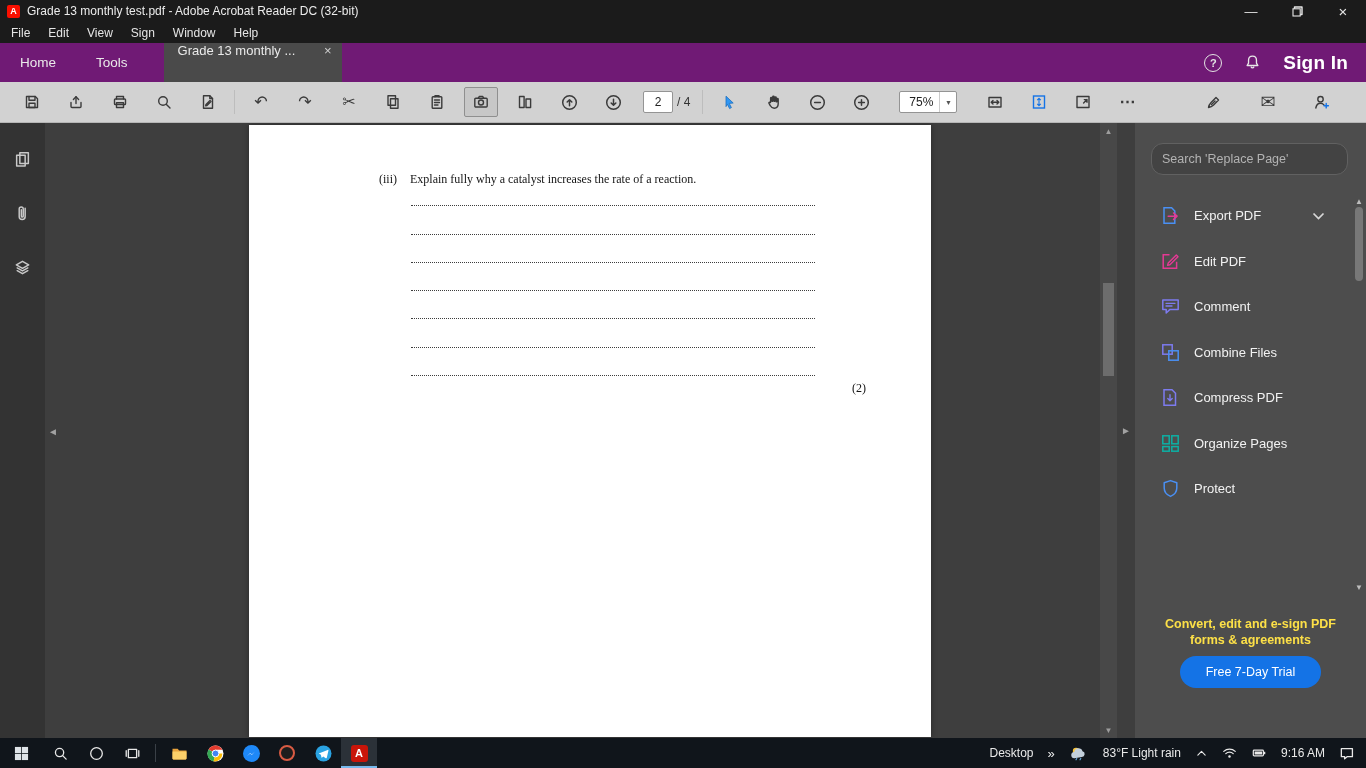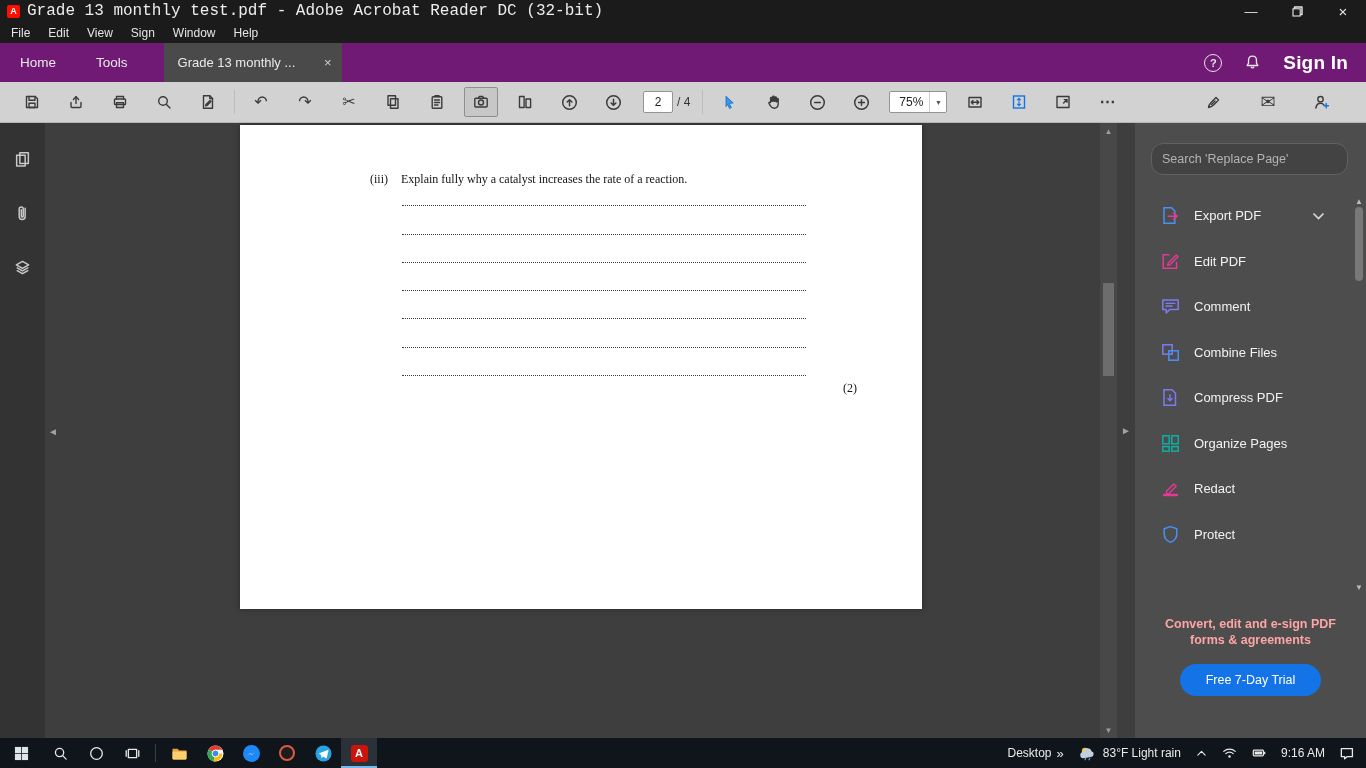--- a/index.html
+++ b/index.html
@@ -6,56 +6,56 @@
   html,body{width:1366px;height:768px;overflow:hidden;}
   body{font-family:"Liberation Sans",sans-serif;background:#3e3e3e;position:relative;font-size:12px;}
   svg{display:block;}
   .ink{stroke:#3b3b3b;fill:none;stroke-width:1.4;stroke-linecap:round;stroke-linejoin:round;}
   .lite{stroke:#c9c9c9;fill:none;stroke-width:1.4;stroke-linecap:round;stroke-linejoin:round;}
   .wht{stroke:#e8e8e8;fill:none;stroke-width:1.4;stroke-linecap:round;stroke-linejoin:round;}
 
   
   .titlebar{position:absolute;top:0;left:0;width:100%;height:22px;background:#1b1b1b;display:flex;align-items:center;z-index:30;}
   .adobe-badge{width:13px;height:13px;margin:0 7px;background:#fa0f00;border-radius:2px;color:#fff;font-size:9px;font-weight:bold;display:flex;align-items:center;justify-content:center;line-height:1;flex:none;}
-  .title-text{color:#ececec;font-size:16px;white-space:nowrap;font-family:Liberation Mono, monospace;}
+  .title-text{color:#ececec;font-size:12px;white-space:nowrap;}
   .win-controls{margin-left:auto;display:flex;height:100%;}
   .win-btn{width:46px;height:100%;display:flex;align-items:center;justify-content:center;color:#e6e6e6;font-size:13px;cursor:default;}
 
   
   .menubar{position:absolute;top:22px;left:0;width:100%;height:21px;background:#1b1b1b;display:flex;align-items:center;padding-left:2px;z-index:29;}
   .menu-item{color:#e6e6e6;font-size:12px;padding:0 9px;height:100%;display:flex;align-items:center;cursor:default;}
 
   
   .tabbar{position:absolute;top:43px;left:0;width:100%;height:39px;background:#701a75;display:flex;align-items:stretch;z-index:28;}
   .nav-tab{color:#eaeaea;font-size:13.5px;padding:0 20px;display:flex;align-items:center;cursor:default;}
-  .doc-tab{margin-left:16px;width:178px;background:#4a4a4a;color:#eaeaea;font-size:13px;display:flex;align-items:center;padding:0 10px 0 14px;}
+  .doc-tab{margin-left:16px;width:178px;background:#4a4a4a;color:#eaeaea;font-size:13px;display:flex;align-items:flex-start;padding:0 10px 0 14px;}
   .doc-tab .close-x{margin-left:auto;font-size:13px;color:#cfcfcf;}
   .tabbar-right{margin-left:auto;display:flex;align-items:center;gap:22px;padding-right:18px;}
   .help-circle{width:18px;height:18px;border:1.5px solid #e3e3e3;border-radius:50%;color:#e3e3e3;font-size:11px;display:flex;align-items:center;justify-content:center;font-weight:bold;}
   .signin{color:#fff;font-size:19px;font-weight:600;letter-spacing:.2px;}
 
   
   .toolbar{position:absolute;top:82px;left:0;width:100%;height:41px;background:#d2d2d2;border-bottom:1px solid #b6b6b6;display:flex;align-items:center;padding:0 10px;z-index:27;}
   .tb-btn{width:34px;height:30px;display:flex;align-items:center;justify-content:center;margin:0 5px;border-radius:2px;color:#3b3b3b;flex:none;}
   .tb-btn.boxed{border:1px solid #8f8f8f;background:#c7c7c7;}
   .tb-glyph{font-size:16px;line-height:1;color:#3b3b3b;}
   .tb-sep{width:1px;height:24px;background:#bdbdbd;margin:0 4px;flex:none;}
   .page-box{width:30px;height:22px;background:#fff;border:1px solid #949494;border-radius:2px;text-align:center;font-size:12px;color:#222;margin:0 4px 0 8px;font-family:"Liberation Sans",sans-serif;}
   .page-total{font-size:12px;color:#333;margin-right:8px;white-space:nowrap;}
-  .zoom-box{height:22px;background:#fff;border:1px solid #949494;border-radius:2px;display:flex;align-items:center;margin:0 6px;flex:none;}
+  .zoom-box{height:22px;background:#fff;border:1px solid #949494;border-radius:2px;display:flex;align-items:center;margin:0 16px;flex:none;}
   .zoom-val{font-size:12px;color:#222;padding:0 6px 0 9px;min-width:38px;}
   .zoom-caret{width:17px;height:100%;display:flex;align-items:center;justify-content:center;border-left:1px solid #cccccc;color:#555;font-size:7px;}
   .toolbar-right{margin-left:auto;display:flex;align-items:center;gap:10px;padding-right:12px;}
 
   
   .content{position:absolute;top:123px;left:0;width:100%;height:615px;display:flex;}
   .left-rail{width:45px;background:#333333;display:flex;flex-direction:column;align-items:center;padding-top:22px;gap:26px;flex:none;}
   .rail-btn{width:28px;height:28px;display:flex;align-items:center;justify-content:center;}
   .doc-area{flex:1;position:relative;background:#3e3e3e;overflow:hidden;}
-  .pdf-page{position:absolute;left:195px;top:2px;width:682px;height:484px;background:#fff;font-family:"Liberation Serif",serif;color:#141414;box-shadow:0 0 6px rgba(0,0,0,.35);}
+  .pdf-page{position:absolute;left:204px;top:2px;width:682px;height:612px;background:#fff;font-family:"Liberation Serif",serif;color:#141414;box-shadow:0 0 6px rgba(0,0,0,.35);}
   .q-label{position:absolute;left:130px;top:47px;font-size:12px;}
   .q-text{position:absolute;left:161px;top:47px;font-size:12px;}
   .ans-line{position:absolute;left:162px;width:404px;height:0;border-bottom:1.6px dotted #3d3d3d;}
   .marks{position:absolute;left:603px;top:256px;font-size:12px;}
   .collapse-left{position:absolute;left:3px;top:50%;transform:translateY(-50%);color:#a2a2a2;font-size:10px;}
   .collapse-strip{position:absolute;right:0;top:0;width:18px;height:100%;display:flex;align-items:center;justify-content:center;}
   .collapse-right{color:#a2a2a2;font-size:10px;}
   .doc-scroll{position:absolute;right:18px;top:0;width:17px;height:100%;background:#484848;display:flex;flex-direction:column;align-items:center;justify-content:space-between;}
   .scroll-arrow{color:#9d9d9d;font-size:8px;height:16px;display:flex;align-items:center;}
   .doc-thumb{position:absolute;left:3px;top:160px;width:11px;height:93px;background:#6d6d6d;}
@@ -66,32 +66,32 @@
   .panel-search::placeholder{color:#b3b3b3;}
   .panel-tools{position:absolute;top:70px;left:0;width:217px;height:402px;overflow:hidden;}
   .tool-item{height:45.5px;display:flex;align-items:center;padding:0 27px 0 25px;cursor:default;}
   .tool-icon{width:21px;height:21px;margin-right:13px;flex:none;}
   .tool-label{color:#f2f2f2;font-size:13px;white-space:nowrap;}
   .tool-chevron{margin-left:auto;}
   .panel-scroll{position:absolute;top:70px;right:0;width:14px;height:402px;display:flex;flex-direction:column;align-items:center;justify-content:space-between;background:#4d4d4d;}
   .panel-scroll .scroll-arrow{color:#bdbdbd;}
   .panel-thumb{position:absolute;top:14px;left:3px;width:8px;height:74px;background:#787878;border-radius:4px;}
   .panel-promo{position:absolute;top:494px;left:0;width:100%;text-align:center;}
-  .promo-text{color:#fca5a5;font-size:12.5px;font-weight:bold;line-height:15.5px;}
-  .trial-btn{margin-top:16px;background:#1473e6;color:#fff;border:none;border-radius:17px;font-size:12.5px;padding:9px 26px;font-family:"Liberation Sans",sans-serif;cursor:pointer;}
+  .promo-text{color:#fde047;font-size:12.5px;font-weight:bold;line-height:15.5px;}
+  .trial-btn{margin-top:8px;background:#1473e6;color:#fff;border:none;border-radius:17px;font-size:12.5px;padding:9px 26px;font-family:"Liberation Sans",sans-serif;cursor:pointer;}
 
   
   .taskbar{position:absolute;bottom:0;left:0;width:100%;height:30px;background:#10151b;display:flex;align-items:stretch;z-index:40;}
   .tb-slot{width:36px;display:flex;align-items:center;justify-content:center;flex:none;cursor:default;}
   .tb-slot.start{width:42px;}
   .tb-slot.active-app{background:#2b3138;box-shadow:inset 0 -2px 0 #76b9ed;}
   .tb-divider{width:1px;background:#3a4047;margin:6px 5px;flex:none;}
   .tb-right{margin-left:auto;display:flex;align-items:center;height:100%;}
   .tb-text{color:#eaeaea;font-size:12px;white-space:nowrap;}
-  .tray-item{display:flex;align-items:center;justify-content:center;padding:0 7px;height:100%;gap:5px;}
+  .tray-item{display:flex;align-items:center;justify-content:center;padding:0 7px;height:100%;gap:14px;}
   .acrobat-app{width:17px;height:17px;background:#c9150a;border-radius:3px;color:#fff;font-weight:bold;font-size:11px;display:flex;align-items:center;justify-content:center;line-height:1;}
   .ring-app{width:16px;height:16px;border-radius:50%;background:#1d1d1d;border:2.5px solid #d95b43;}
   .blue-circle{width:17px;height:17px;border-radius:50%;background:#1e88f7;display:flex;align-items:center;justify-content:center;}
 </style>
 </head>
 <body>
 
 <div class="titlebar">
   <span class="adobe-badge">A</span>
   <span class="title-text">Grade 13 monthly test.pdf - Adobe Acrobat Reader DC (32-bit)</span>
@@ -395,29 +395,20 @@
               <rect x="11.8" y="2.8" width="6.4" height="8" stroke="#0db0a4" fill="none" stroke-width="1.5"></rect>
               <rect x="2.8" y="13.6" width="6.4" height="4.6" stroke="#0db0a4" fill="none" stroke-width="1.5"></rect>
               <rect x="11.8" y="13.6" width="6.4" height="4.6" stroke="#0db0a4" fill="none" stroke-width="1.5"></rect>
             </svg>
         </span>
         <span class="tool-label">Organize Pages</span>
       </div>
       <div class="tool-item">
         <span class="tool-icon">
           <svg viewBox="0 0 21 21" width="21" height="21">
-              <path d="M4 17h13" stroke="#e53994" stroke-width="2.4" stroke-linecap="round"></path>
-              <path d="M6.5 13.2 13.8 5.9l2.4 2.4-7.3 7.3H6.5z" stroke="#e53994" fill="none" stroke-width="1.4" stroke-linejoin="round"></path>
-            </svg>
-        </span>
-        <span class="tool-label">Redact</span>
-      </div>
-      <div class="tool-item">
-        <span class="tool-icon">
-          <svg viewBox="0 0 21 21" width="21" height="21">
               <path d="M10.5 2.6 16.8 4.8v5.2c0 4.4-2.6 6.9-6.3 8.4-3.7-1.5-6.3-4-6.3-8.4V4.8z" stroke="#4a90f4" fill="none" stroke-width="1.5" stroke-linejoin="round"></path>
             </svg>
         </span>
         <span class="tool-label">Protect</span>
       </div>
     </div>
     <div class="panel-scroll">
       <span class="scroll-arrow">▲</span>
       <span class="scroll-arrow">▼</span>
       <div class="panel-thumb"></div>

